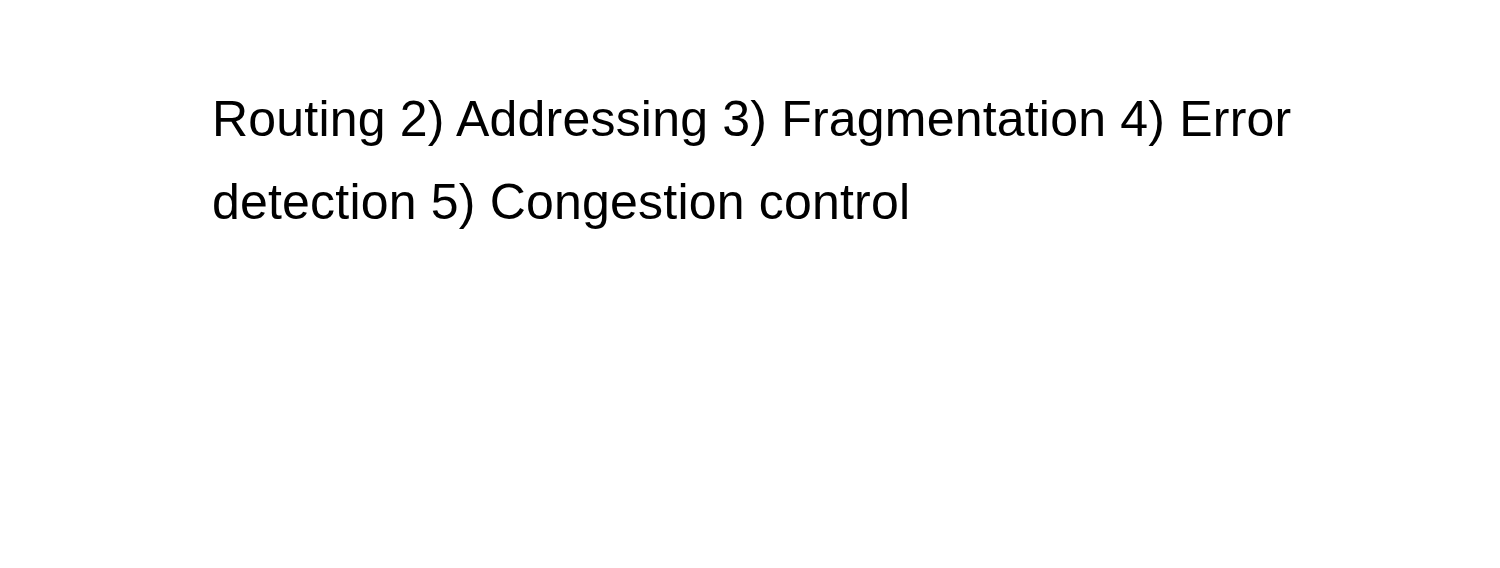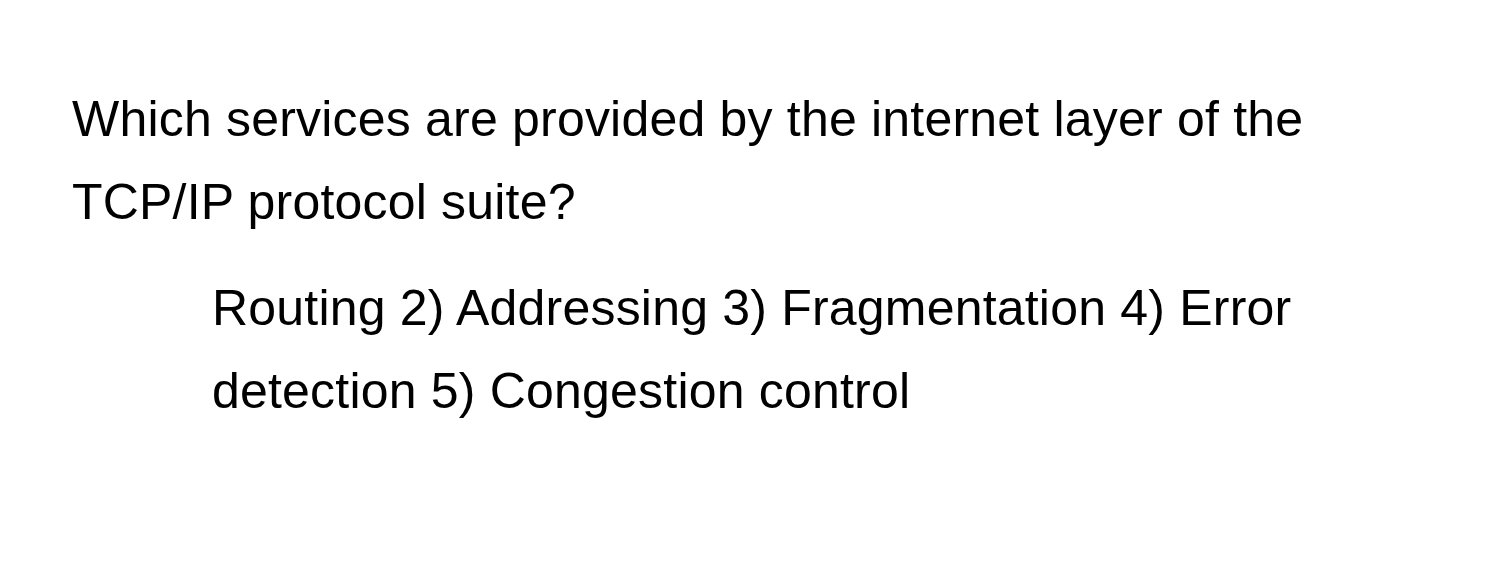--- a/index.html
+++ b/index.html
@@ -25,15 +25,14 @@
     }
     .options-text {
       padding-left: 140px;
       padding-right: 100px;
     }
   </style>
 </head>
 <body>
 
 <div class="question-block">
-  <div class="question-text">Which services are provided by the internet layer of the TCP/IP protocol suite?</div>
   <div class="options-text">Routing 2) Addressing 3) Fragmentation 4) Error detection 5) Congestion control</div>
 </div>
 
 </body></html>

